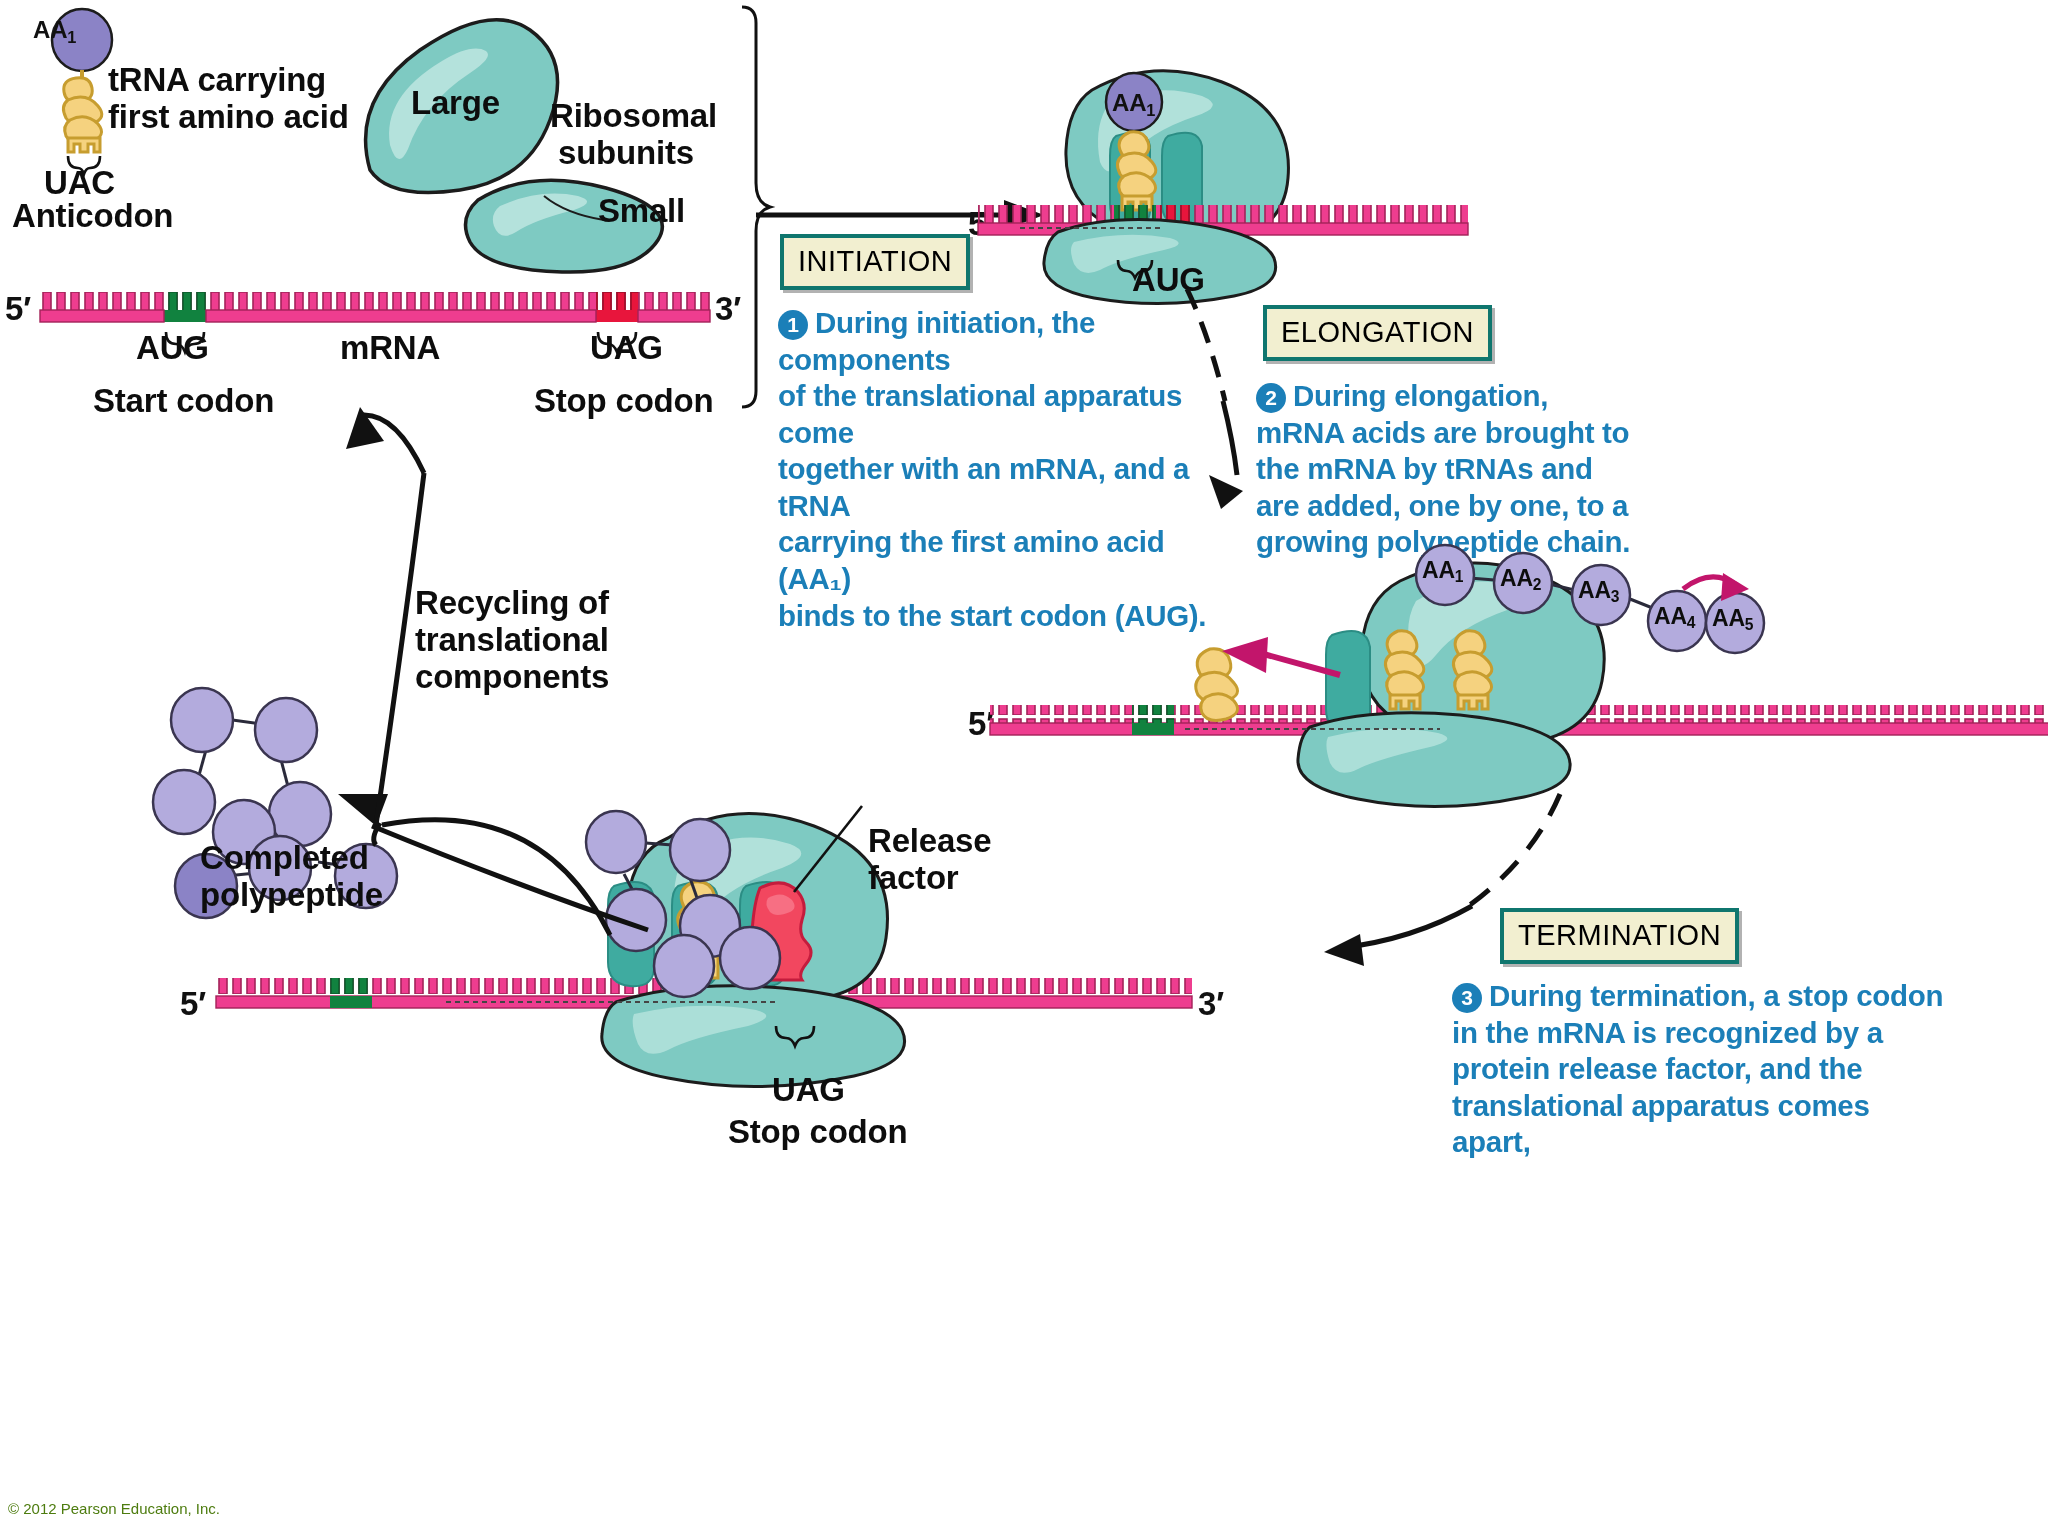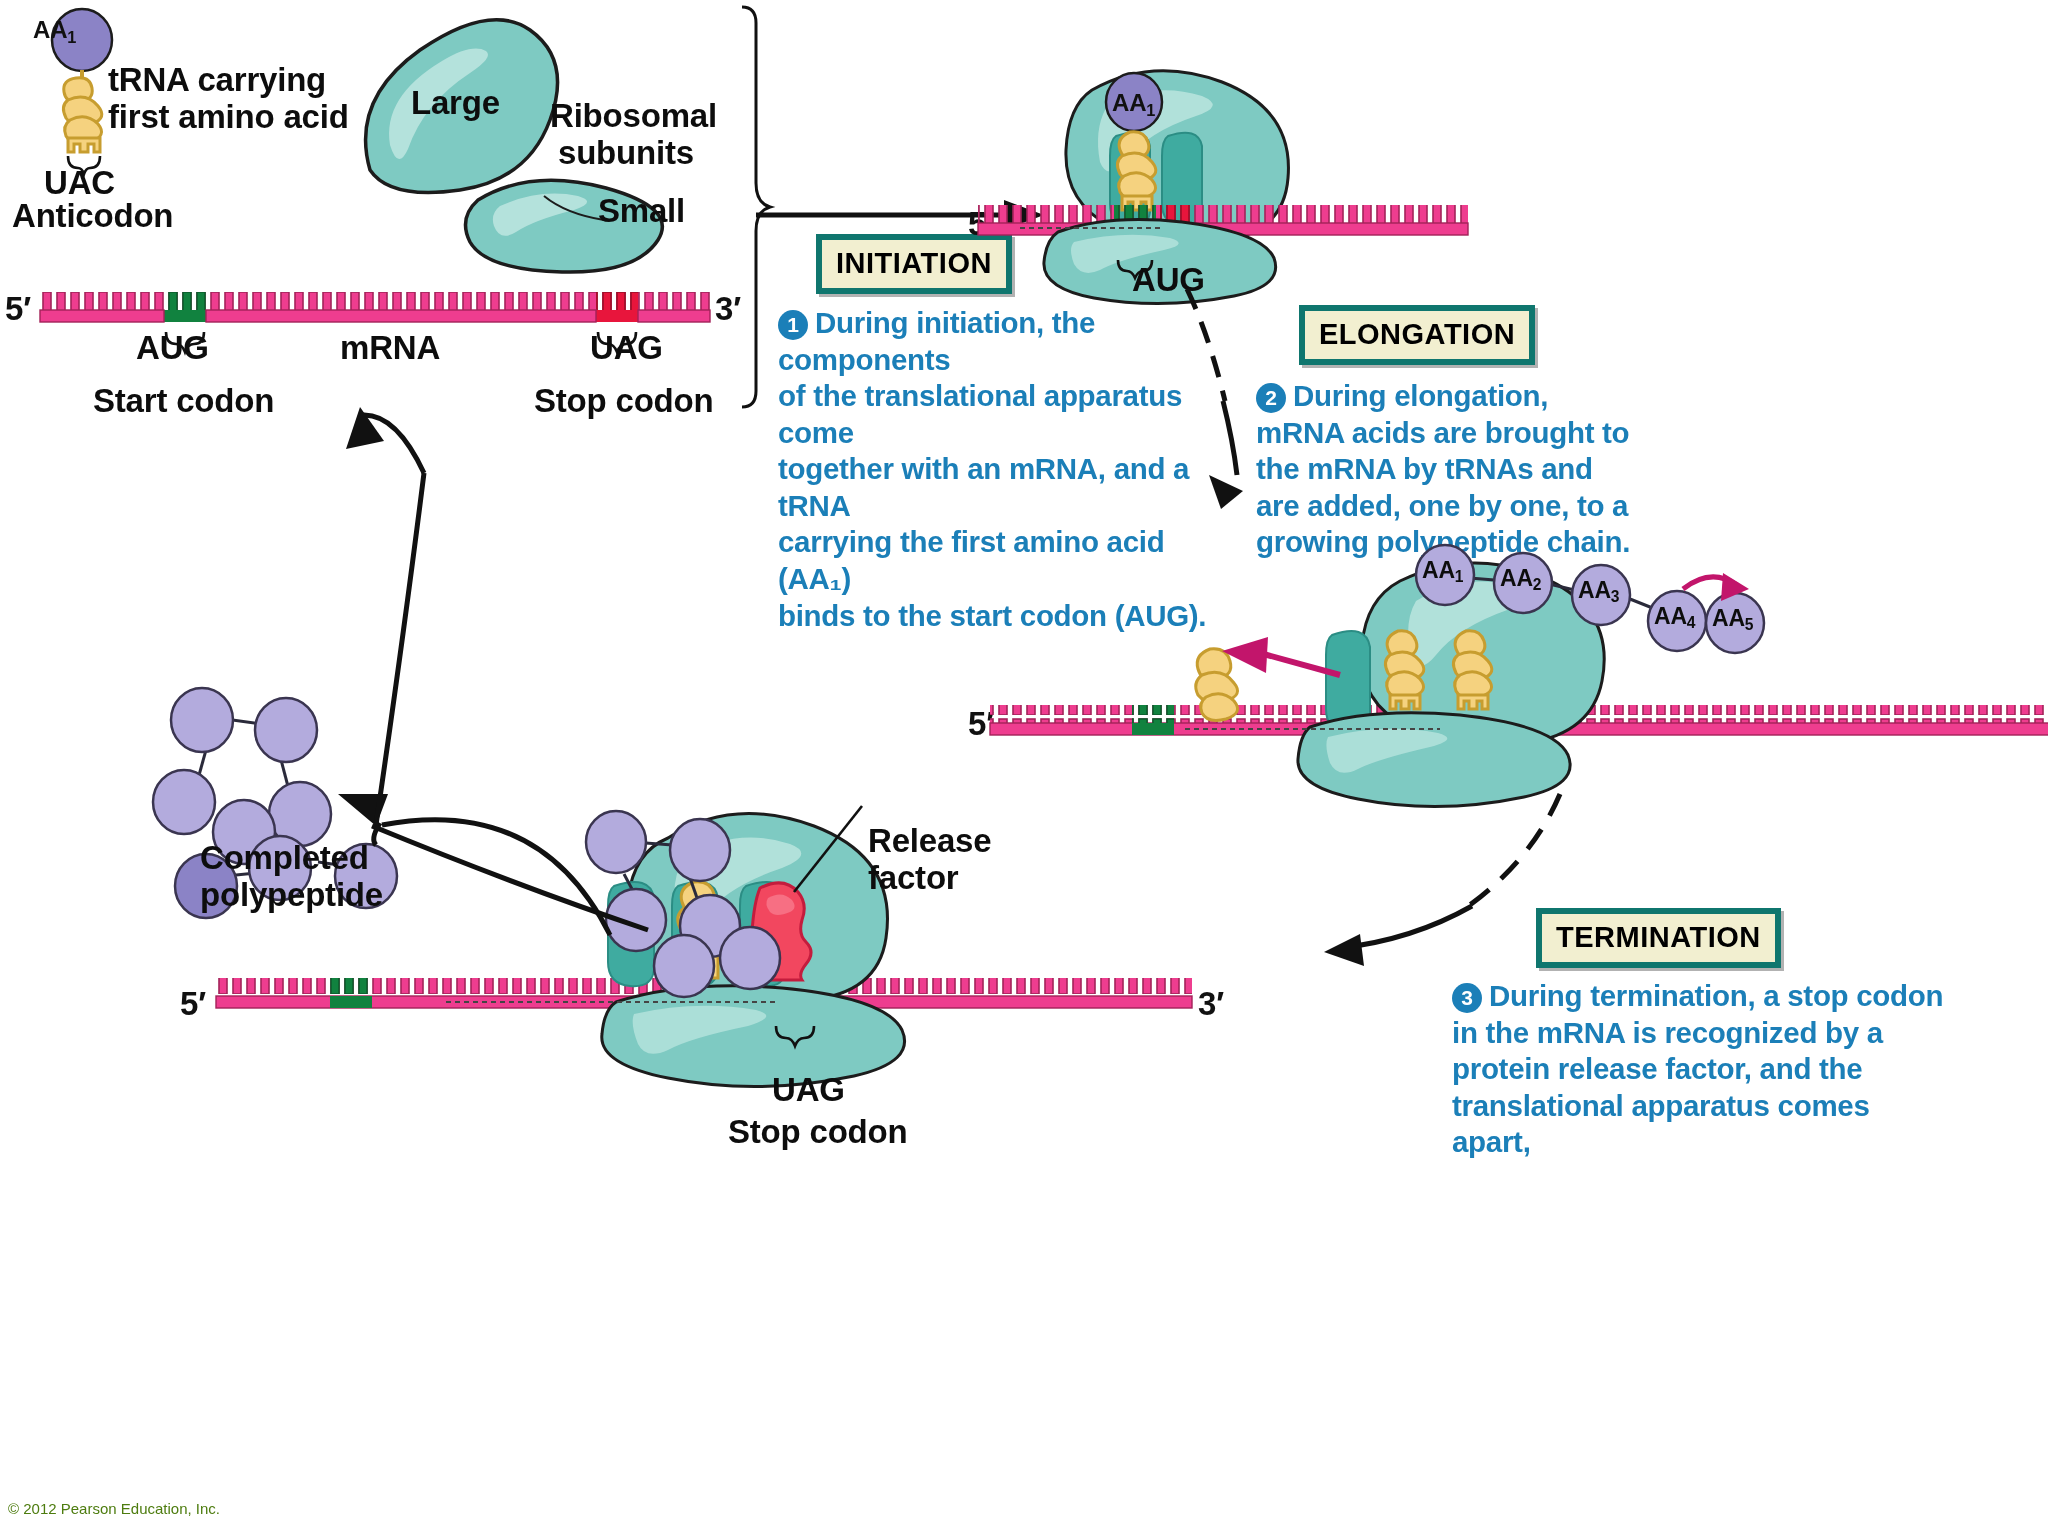--- a/index.html
+++ b/index.html
@@ -5,24 +5,24 @@
   html,body{margin:0;padding:0;background:#fff;}
   body{width:2048px;height:1536px;position:relative;overflow:hidden;
        font-family:"Liberation Sans",sans-serif;}
   .stage{position:absolute;inset:0;}
   .abs{position:absolute;}
 
   
   .lbl{color:#0d0d0d;font-weight:bold;font-size:31px;line-height:1.12;letter-spacing:-0.2px;}
   .lbl.lg{font-size:33px;}
   .blue{color:#1b7fb8;font-weight:bold;font-size:29.5px;line-height:1.24;letter-spacing:-0.3px;}
-  .stagebox{background:#f2efd0;border:6px solid #0f766e;color:#000;
-            font-weight:bold;font-size:29px;letter-spacing:0.5px;
+  .stagebox{background:#f2efd0;border:4px solid #0f766e;color:#000;
+            font-weight:normal;font-size:29px;letter-spacing:0.5px;
             padding:7px 14px 8px 14px;display:inline-block;
-            box-shadow:3px 3px 0 rgba(0,0,0,0.30);margin-left:36px;}
+            box-shadow:3px 3px 0 rgba(0,0,0,0.30);}
   .prime{font-weight:bold;font-size:33px;color:#111;}
   .copy{font-size:15px;color:#4d7c0f;font-weight:normal;}
   sub{font-size:0.68em;vertical-align:-0.28em;}
 
   .circnum{display:inline-block;width:30px;height:30px;border-radius:50%;
            background:#1b7fb8;color:#fff;font-size:21px;font-weight:bold;
            text-align:center;line-height:30px;vertical-align:1px;margin-right:7px;}
 
   svg{overflow:visible;display:block;}
 </style>
@@ -352,16 +352,21 @@
   </svg>
 
   <svg class="abs" style="left:340px;top:405px;" width="320" height="540">
     <path d="M270 530 q-70 -140 -228 -110" fill="none" stroke="#111" stroke-width="5"></path>
     <path d="M36 440 q-6 -6 4 -22" fill="none" stroke="#111" stroke-width="5"></path>
     <path d="M22 10 q34 -2 62 58" fill="none" stroke="#111" stroke-width="5"></path>
     <path d="M6 44 L20 2 L44 36 Z" fill="#111"></path>
     <path d="M84 68 q-20 160 -48 352" fill="none" stroke="#111" stroke-width="5"></path>
   </svg>
 
+  <div class="abs lbl lg" style="left:415px;top:585px;width:280px;">
+    <span>Recycling of</span><br>
+    <span>translational</span><br>
+    <span>components</span>
+  </div>
 
   <div class="abs copy" style="left:8px;top:1500px;">© 2012 Pearson Education, Inc.</div>
 
 </div>
 
 </body></html>

